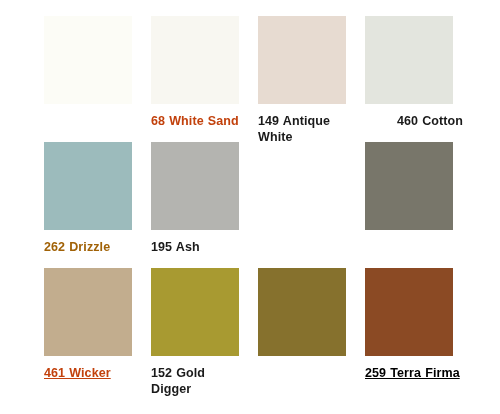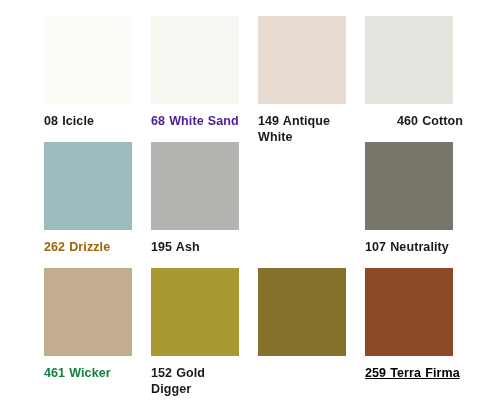--- a/index.html
+++ b/index.html
@@ -59,26 +59,25 @@
   }
 </style>
 </head>
 <body>
 
 <div id="palette-board" style="background: rgb(255, 255, 255);">
   <div class="swatch-grid">
 
     <div class="swatch-cell">
       <span class="swatch-chip" style="background-color: rgb(252, 252, 246);"></span>
-      <span class="swatch-label" style="color: rgb(26, 26, 26);">08 Icicle</span>
     </div>
 
     <div class="swatch-cell">
       <span class="swatch-chip" style="background-color: rgb(248, 247, 241);"></span>
-      <span class="swatch-label" style="color: #4c1d95;">68 White Sand</span>
+      <span class="swatch-label" style="color: #c2410c;">68 White Sand</span>
     </div>
 
     <div class="swatch-cell">
       <span class="swatch-chip" style="background-color: rgb(231, 219, 209);"></span>
       <span class="swatch-label" style="color: rgb(26, 26, 26);">149 Antique White</span>
     </div>
 
     <div class="swatch-cell">
       <span class="swatch-chip" style="background-color: rgb(227, 229, 222);"></span>
       <span class="swatch-label" style="color: rgb(26, 26, 26); text-align: right;">460 Cotton</span>
@@ -94,26 +93,25 @@
       <span class="swatch-label" style="color: rgb(26, 26, 26);">195 Ash</span>
     </div>
 
     <div class="swatch-cell is-empty">
       
       
     </div>
 
     <div class="swatch-cell">
       <span class="swatch-chip" style="background-color: rgb(120, 118, 106);"></span>
-      <span class="swatch-label" style="color: rgb(26, 26, 26);">107 Neutrality</span>
     </div>
 
     <div class="swatch-cell">
       <span class="swatch-chip" style="background-color: rgb(194, 173, 142);"></span>
-      <span class="swatch-label" style="color: #15803d;">461 Wicker</span>
+      <span class="swatch-label" style="color: #c2410c; text-decoration: underline;">461 Wicker</span>
     </div>
 
     <div class="swatch-cell">
       <span class="swatch-chip" style="background-color: rgb(168, 154, 49);"></span>
       <span class="swatch-label" style="color: rgb(26, 26, 26);">152 Gold Digger</span>
     </div>
 
     <div class="swatch-cell">
       <span class="swatch-chip" style="background-color: rgb(134, 113, 45);"></span>
     </div>

